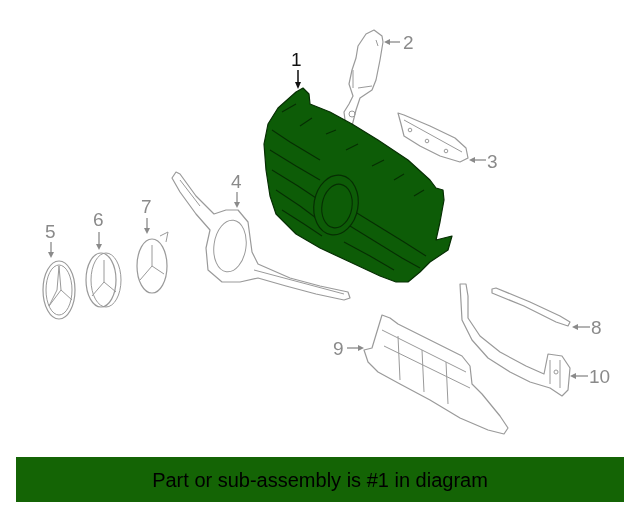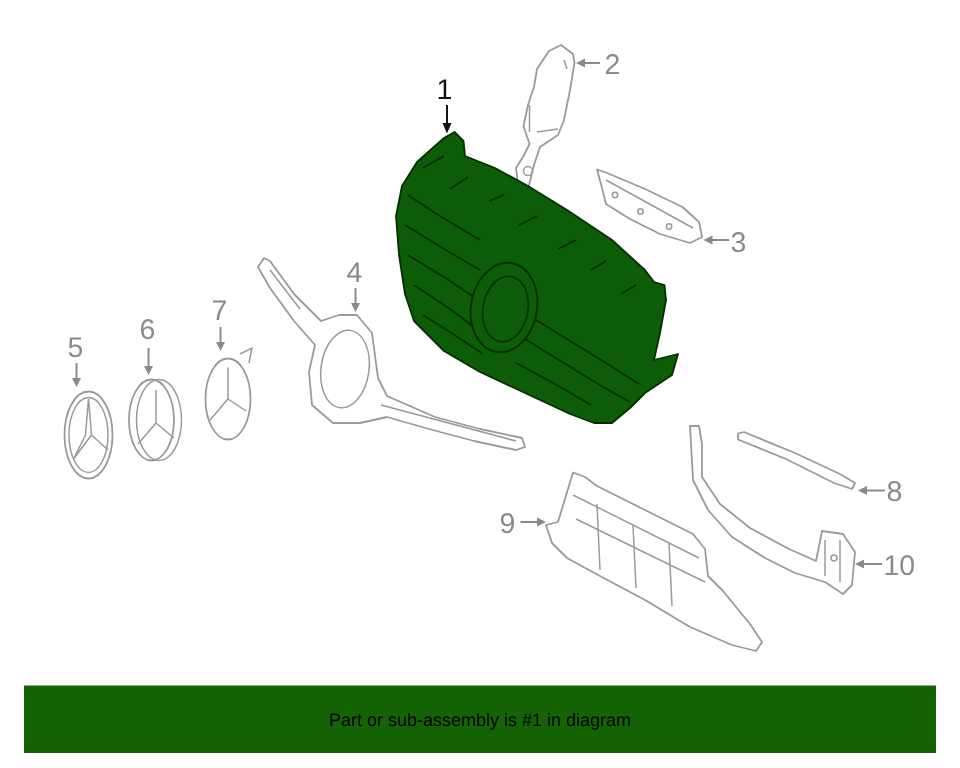--- a/index.html
+++ b/index.html
@@ -8,21 +8,21 @@
   .callout{font-family:"Liberation Sans",sans-serif;font-size:19px;fill:#8a8a8a;}
   .callout-main{fill:#111111;}
   .part{fill:#ffffff;stroke:#9a9a9a;stroke-width:1.2;stroke-linejoin:round;}
   .part-line{fill:none;stroke:#9a9a9a;stroke-width:1;}
   .arrow{stroke:#8a8a8a;stroke-width:1.3;fill:none;}
   .arrow-head{fill:#8a8a8a;}
   .grille{fill:#0d5c07;stroke:#062e03;stroke-width:1.2;stroke-linejoin:round;}
   .grille-line{fill:none;stroke:#062e03;stroke-width:1.1;}
   #banner{position:absolute;left:16px;top:457px;width:608px;height:45px;background:#146405;
     display:flex;flex-direction:column;align-items:center;justify-content:center;}
-  #banner span{display:block;color:#000000;font-size:12px;line-height:18px;text-align:right;}
+  #banner span{display:block;color:#000000;font-size:20px;line-height:18px;text-align:right;}
 </style>
 </head>
 <body>
 
 <svg id="diagram" viewBox="0 0 640 455" xmlns="http://www.w3.org/2000/svg">
 
   <g>
     <path class="part" d="M366,34 L374,30 L382,36 L383,42 L380,60 L376,80 L372,90 L360,98 L356,110 L352,126 L346,128 L344,112 L349,104 L353,96 L349,84 L352,70 L356,58 L358,46 Z"></path>
     <path class="part-line" d="M353,70 L353,88 M358,88 L372,86 M376,40 L378,46"></path>
     <circle class="part-line" cx="352" cy="114" r="3"></circle>

